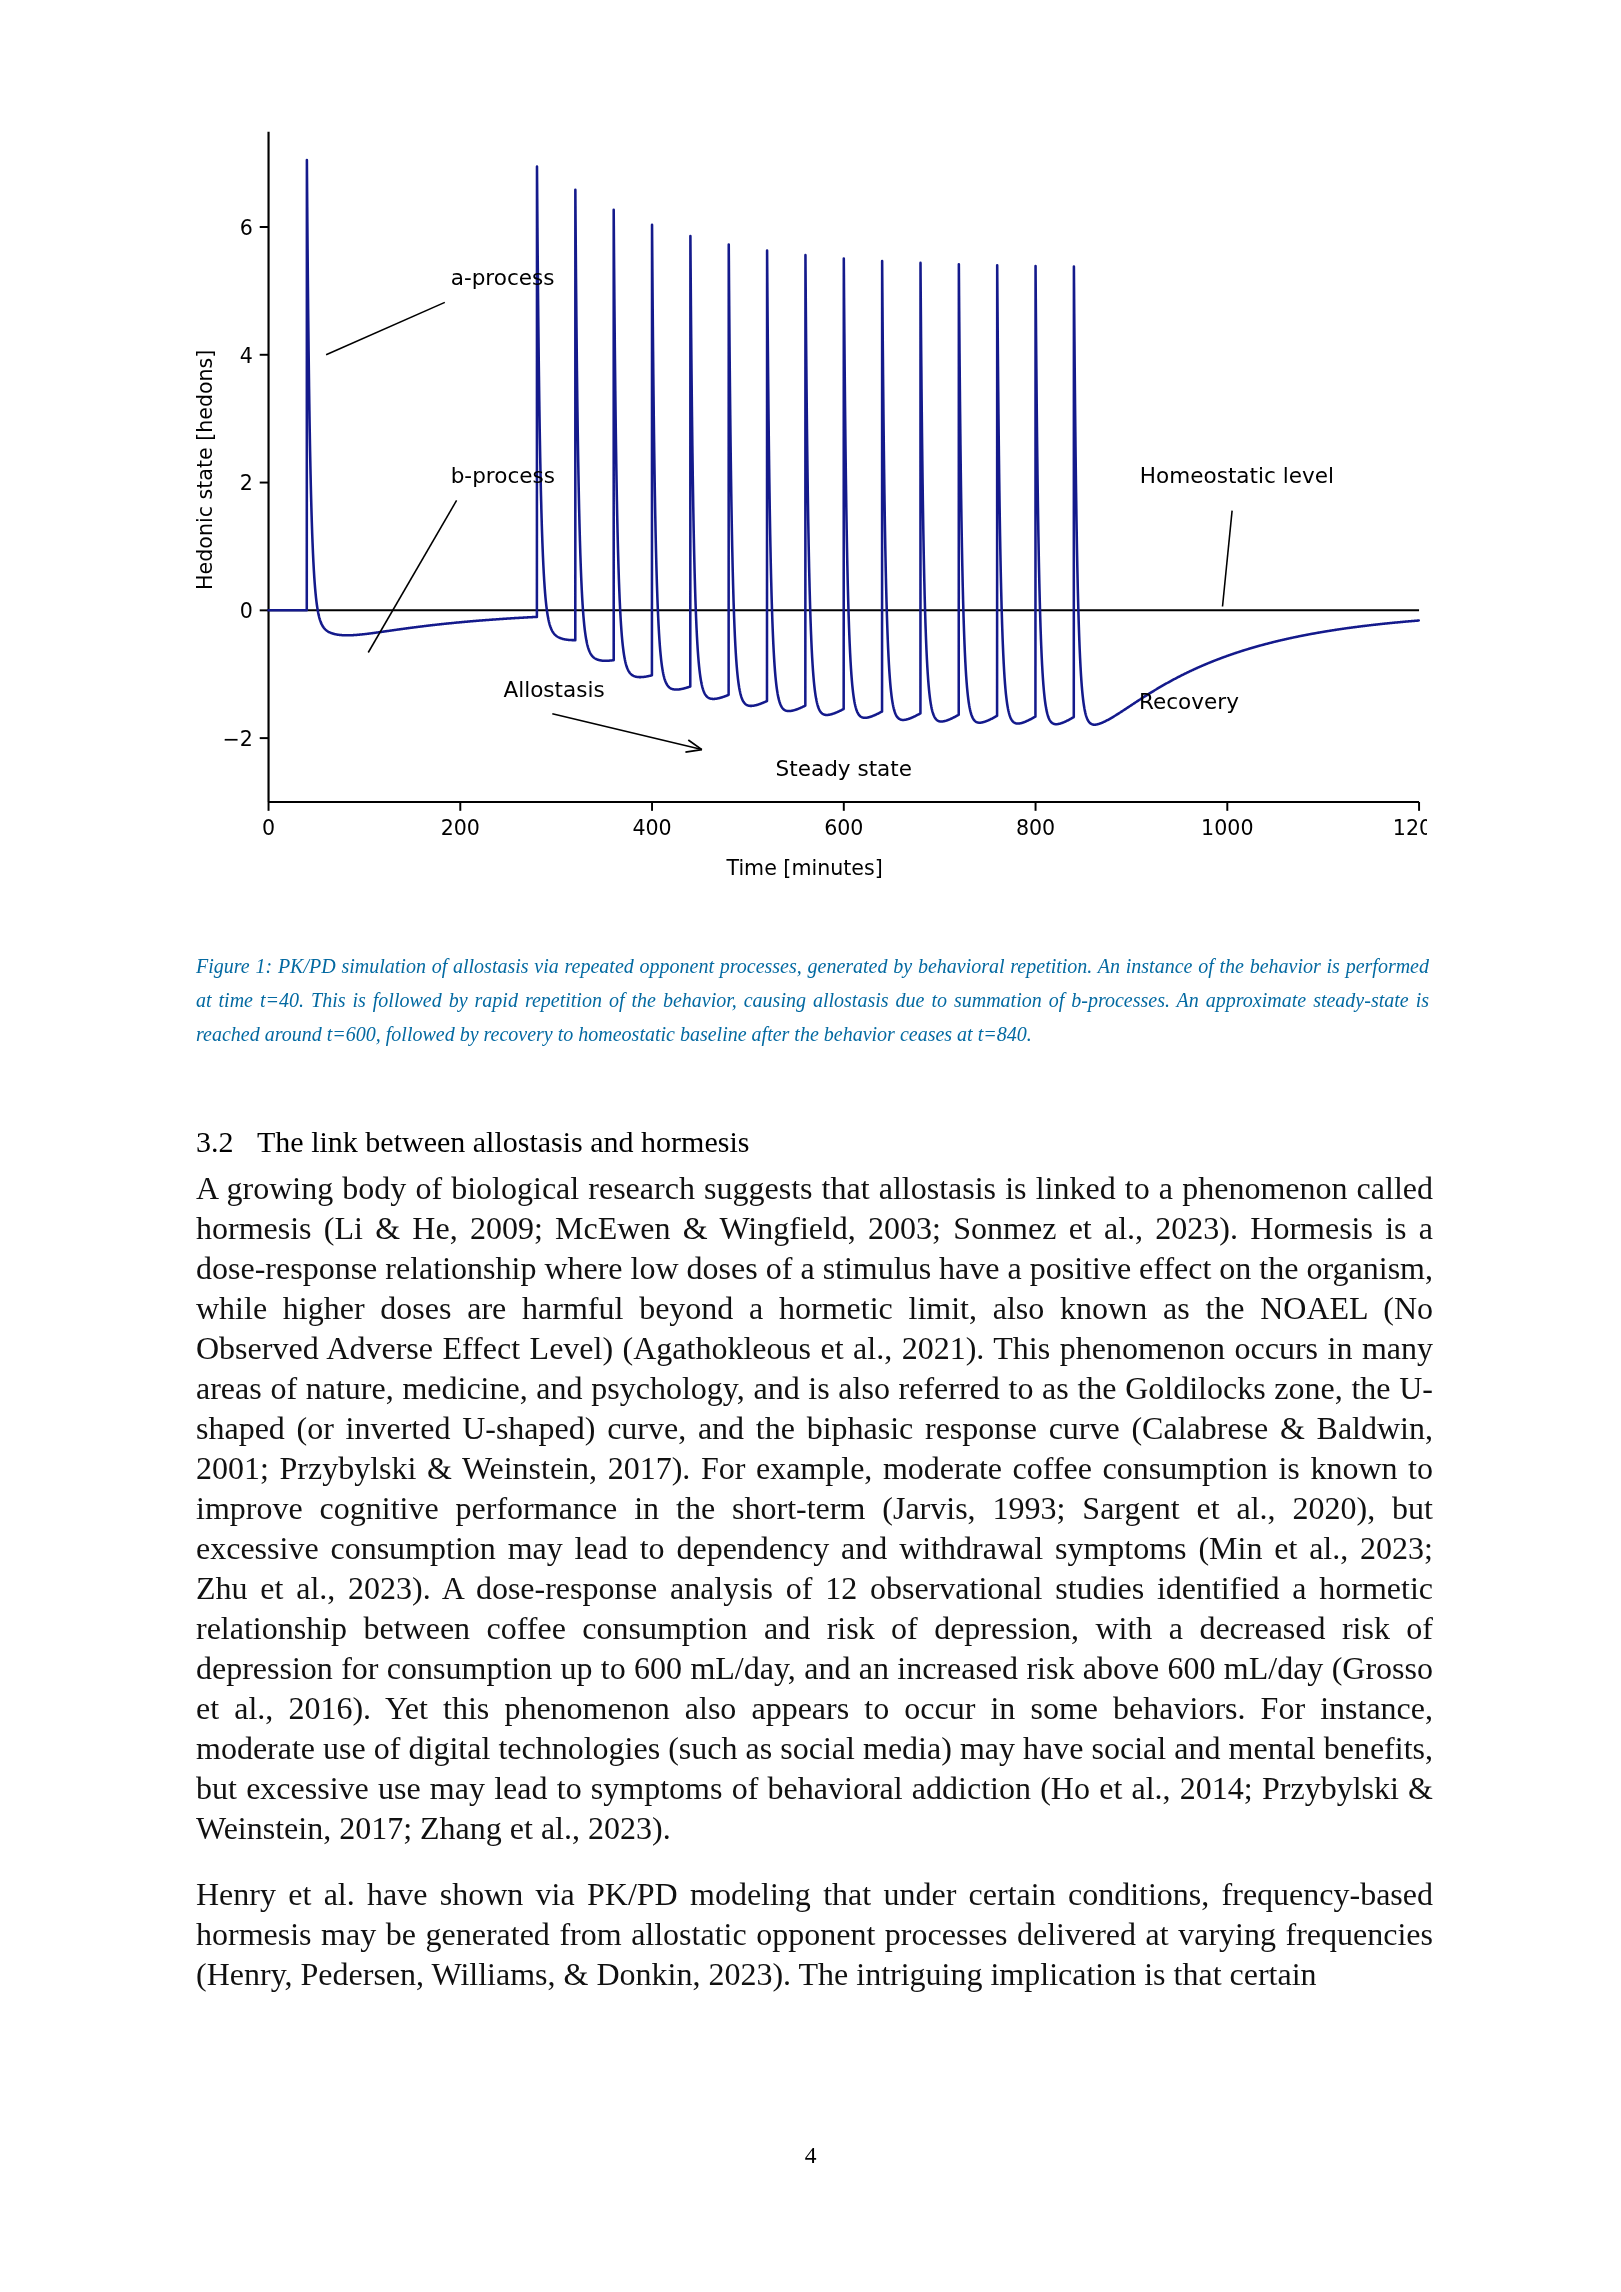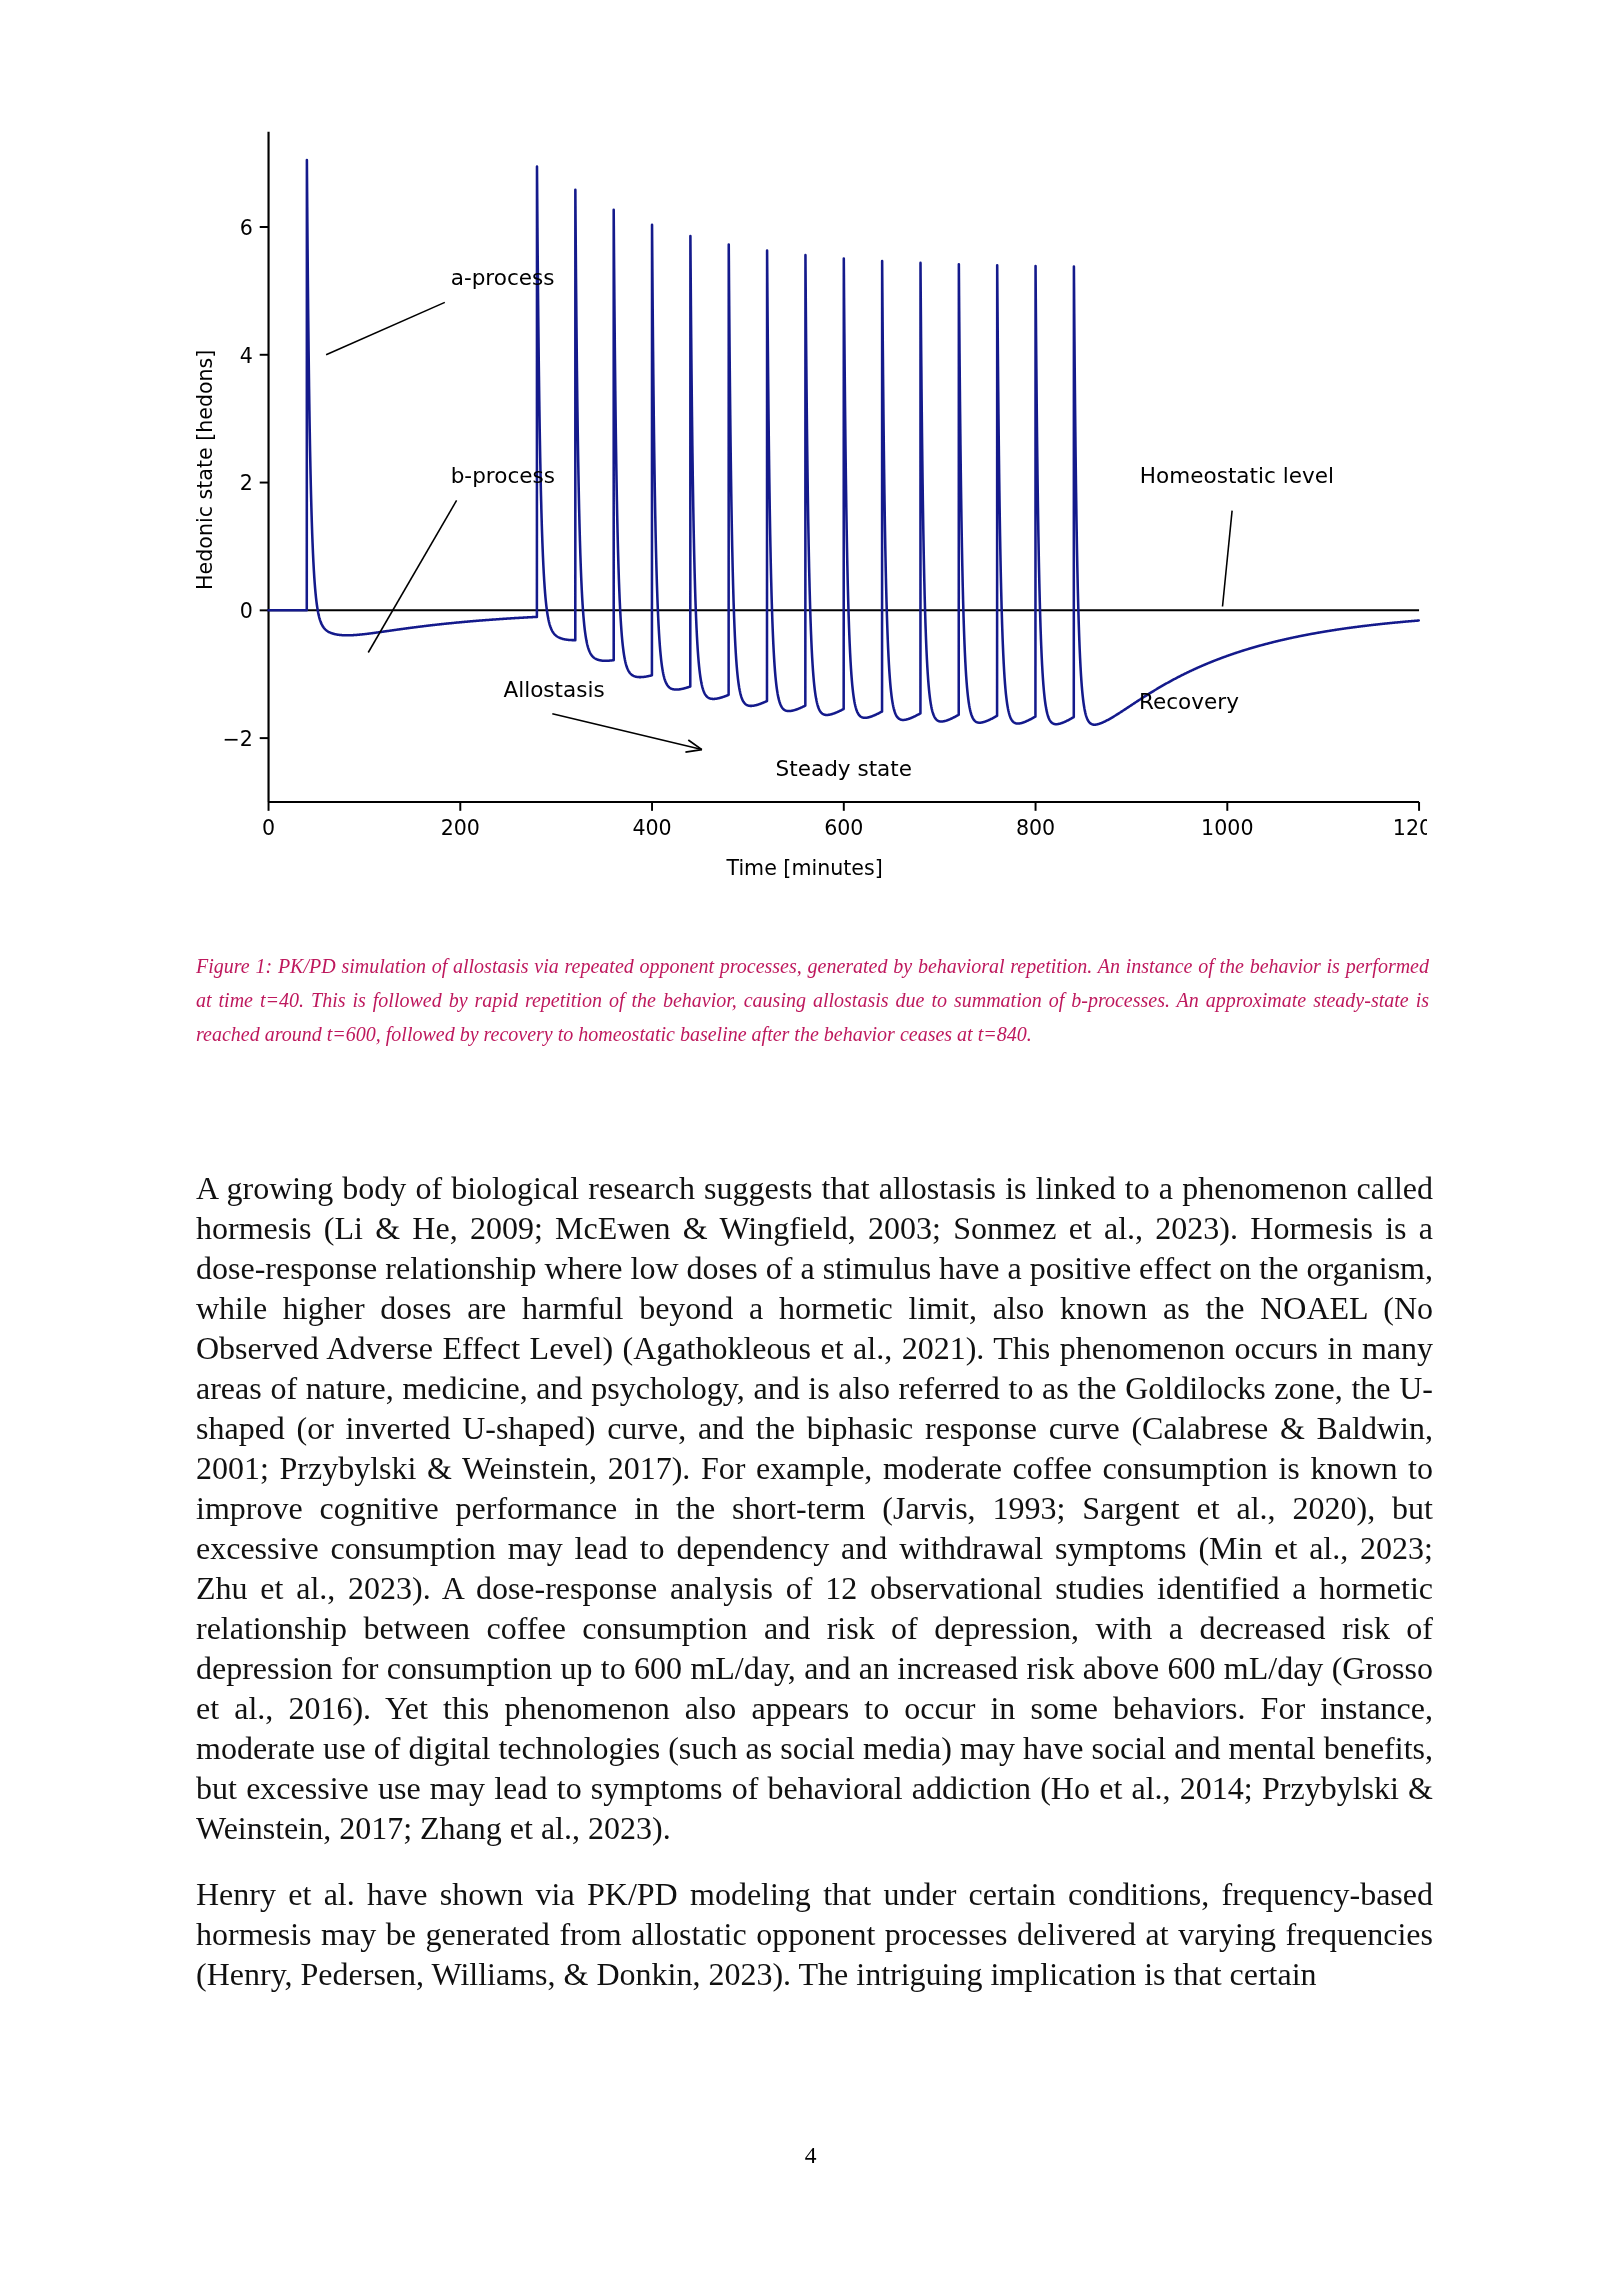--- a/index.html
+++ b/index.html
@@ -37,21 +37,21 @@
   .caption {
     position: absolute;
     left: 196px;
     top: 949px;
     width: 1233px;
     font-family: "Liberation Serif", serif;
     font-style: italic;
     font-size: 20px;
     line-height: 34px;
     text-align: justify;
-    color: #be185d;
+    color: #0369a1;
   }
 
   
   .section-heading {
     position: absolute;
     left: 196px;
     top: 1122px;
     width: 1233px;
     font-size: 30px;
     line-height: 39px;
@@ -147,20 +147,23 @@
         <path d="M520.2066666666667 646.5423076923078 L503.3855713103808 649.002135128275 M520.2066666666667 646.5423076923078 L506.319503140415 636.7368658769103" stroke="#000" stroke-width="1.8" fill="none"></path>
         <text x="665" y="673.9230769230769" text-anchor="middle" class="annot">Steady state</text>
         <text x="1017.2" y="605.4711538461538" text-anchor="middle" class="annot">Recovery</text>
         <text x="1066.1166666666668" y="374.03846153846155" text-anchor="middle" class="annot">Homeostatic level</text>
         <line x1="1061.225" y1="402.72307692307686" x2="1051.4416666666666" y2="500.51153846153846" stroke="#000" stroke-width="1.6"></line>
       </svg>
   </div>
 
   <div class="caption">Figure 1: PK/PD simulation of allostasis via repeated opponent processes, generated by behavioral repetition. An instance of the behavior is performed at time t=40. This is followed by rapid repetition of the behavior, causing allostasis due to summation of b-processes. An approximate steady-state is reached around t=600, followed by recovery to homeostatic baseline after the behavior ceases at t=840.</div>
 
+  <div class="section-heading">
+    <span class="sec-num">3.2</span><span>The link between allostasis and hormesis</span>
+  </div>
 
   <div class="body-text" id="body-text">
       <p>A growing body of biological research suggests that allostasis is linked to a phenomenon called hormesis (Li &amp; He, 2009; McEwen &amp; Wingfield, 2003; Sonmez et al., 2023). Hormesis is a dose-response relationship where low doses of a stimulus have a positive effect on the organism, while higher doses are harmful beyond a hormetic limit, also known as the NOAEL (No Observed Adverse Effect Level) (Agathokleous et al., 2021). This phenomenon occurs in many areas of nature, medicine, and psychology, and is also referred to as the Goldilocks zone, the U-shaped (or inverted U-shaped) curve, and the biphasic response curve (Calabrese &amp; Baldwin, 2001; Przybylski &amp; Weinstein, 2017). For example, moderate coffee consumption is known to improve cognitive performance in the short-term (Jarvis, 1993; Sargent et al., 2020), but excessive consumption may lead to dependency and withdrawal symptoms (Min et al., 2023; Zhu et al., 2023). A dose-response analysis of 12 observational studies identified a hormetic relationship between coffee consumption and risk of depression, with a decreased risk of depression for consumption up to 600 mL/day, and an increased risk above 600 mL/day (Grosso et al., 2016). Yet this phenomenon also appears to occur in some behaviors. For instance, moderate use of digital technologies (such as social media) may have social and mental benefits, but excessive use may lead to symptoms of behavioral addiction (Ho et al., 2014; Przybylski &amp; Weinstein, 2017; Zhang et al., 2023).</p>
       <p>Henry et al. have shown via PK/PD modeling that under certain conditions, frequency-based hormesis may be generated from allostatic opponent processes delivered at varying frequencies (Henry, Pedersen, Williams, &amp; Donkin, 2023). The intriguing implication is that certain</p>
     </div>
 
   <div class="page-number">4</div>
 
 </div>
 

